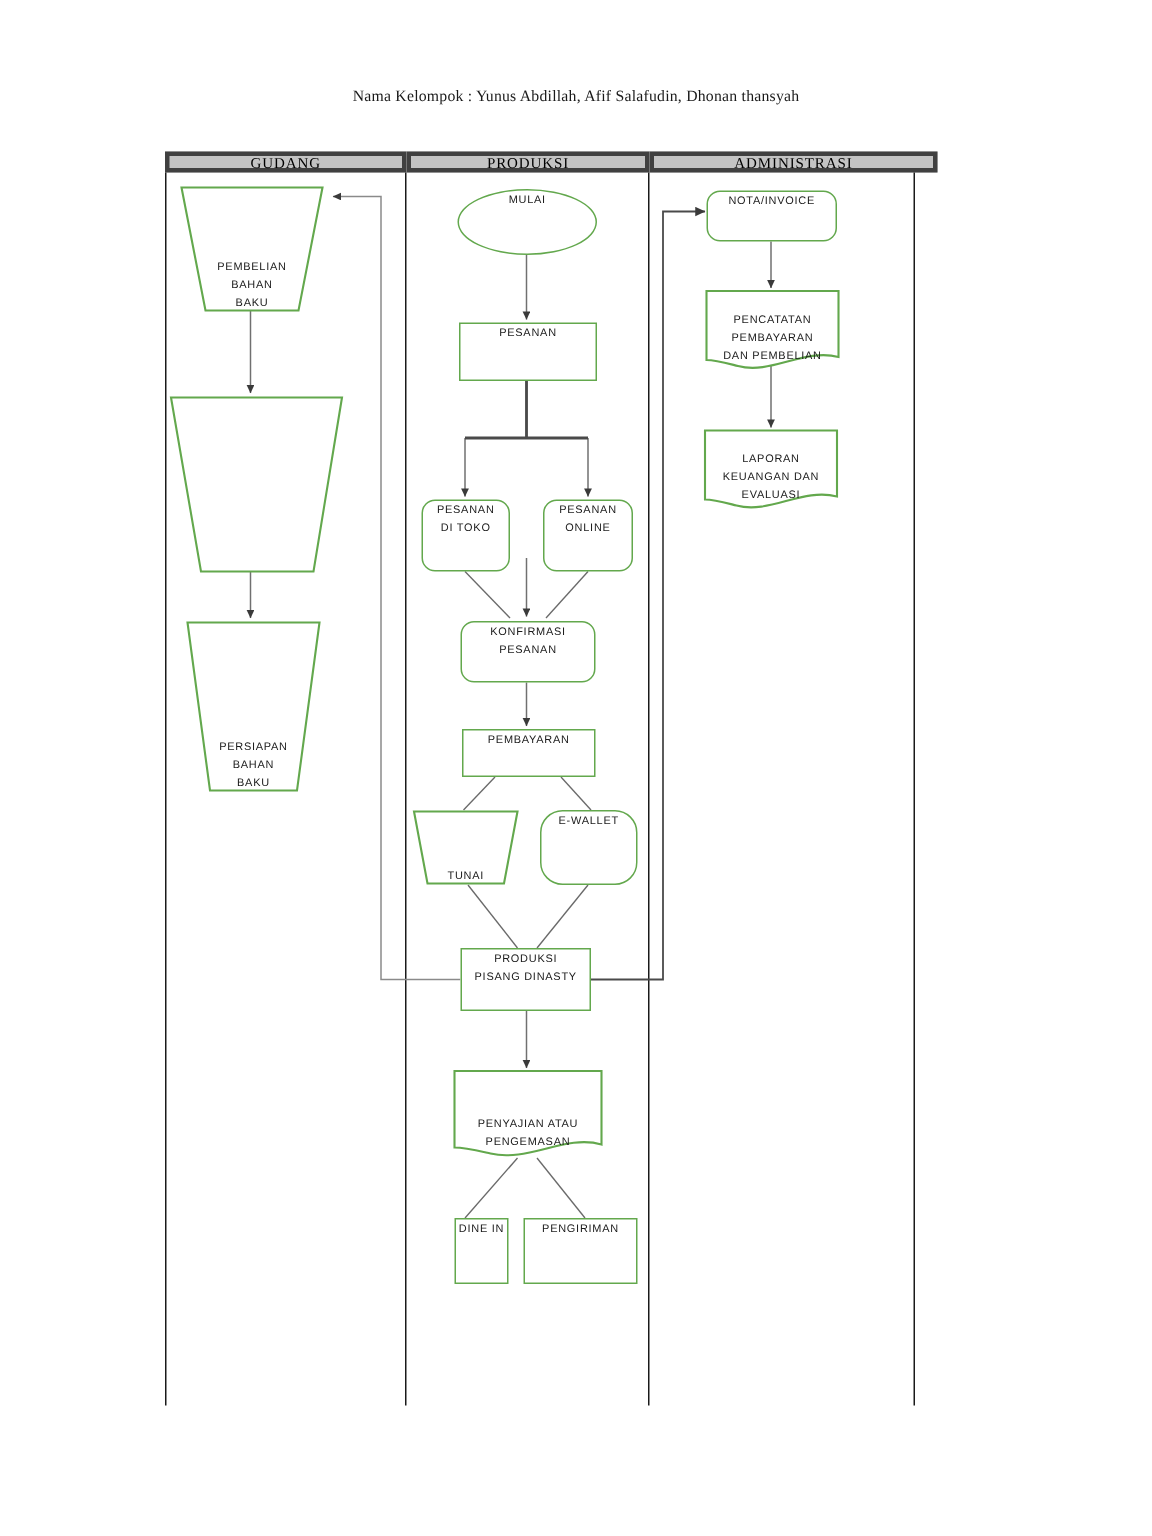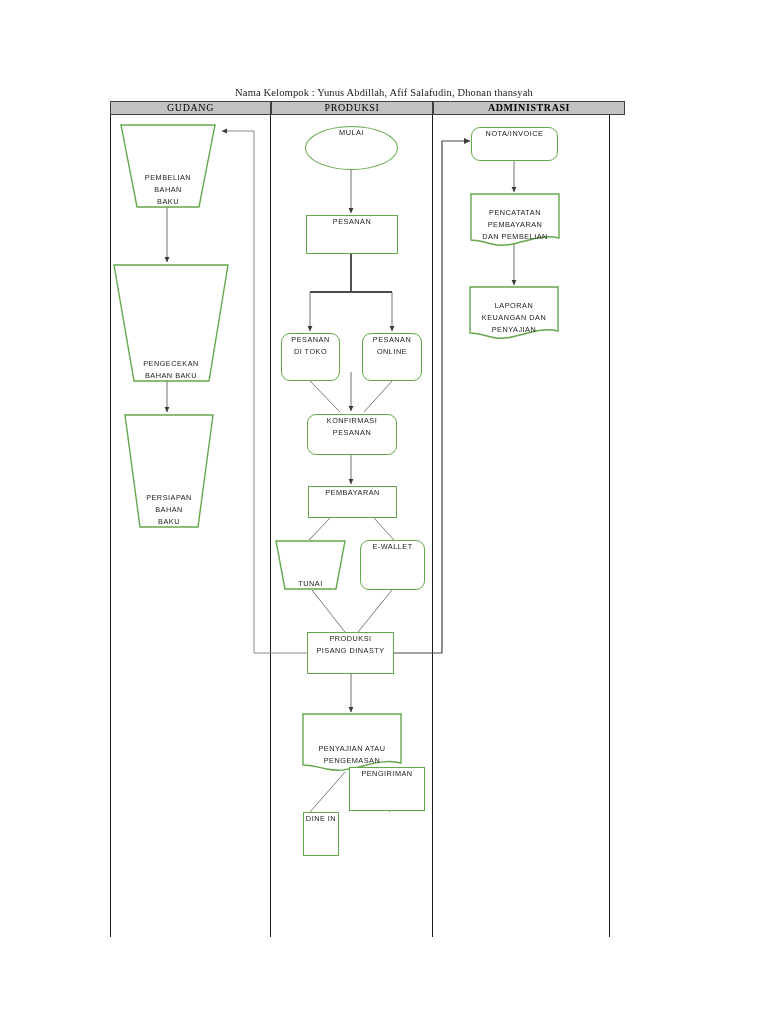--- a/index.html
+++ b/index.html
@@ -24,27 +24,26 @@
   #doc-title {
     position: absolute;
     left: 0;
     top: 59px;
     width: 768px;
     text-align: center;
     font-family: "Liberation Serif", serif;
     font-size: 10.5px;
     color: #1a1a1a;
     letter-spacing: 0.15px;
-    margin-top: 28px;
   }
   
   .lane-header {
     position: absolute;
     background: #c3c3c3;
-    border: 1px solid #404040;
+    border: 3px solid #404040;
     box-sizing: border-box;
     height: 14px;
     top: 101px;
     font-family: "Liberation Serif", serif;
     font-size: 10px;
     color: #000000;
     text-align: center;
     line-height: 12px;
     letter-spacing: 0.6px;
   }
@@ -106,21 +105,21 @@
 </style>
 </head>
 <body>
 
 <div id="page">
 
   <div id="doc-title">Nama Kelompok : Yunus Abdillah, Afif Salafudin, Dhonan thansyah</div>
 
   <div class="lane-header" style="left:110px; width:161px;">GUDANG</div>
   <div class="lane-header" style="left:271px; width:162px;">PRODUKSI</div>
-  <div class="lane-header" style="left:433px; width:192px;font-weight:bold;">ADMINISTRASI</div>
+  <div class="lane-header" style="left:433px; width:192px;">ADMINISTRASI</div>
 
   <div class="lane-divider" style="left:110px;"></div>
   <div class="lane-divider" style="left:270px;"></div>
   <div class="lane-divider" style="left:432px;"></div>
   <div class="lane-divider" style="left:609px;"></div>
 
   <svg id="wires" viewBox="0 0 768 1024">
     <defs>
       <marker id="ah" markerWidth="7" markerHeight="7" refX="5.4" refY="2.6" orient="auto">
         <path d="M0,0 L5.6,2.6 L0,5.2 z" fill="#3a3a3a"></path>
@@ -177,24 +176,20 @@
   </svg>
   <div class="shape-label" style="left:120px; top:124px; width:96px; height:84px;">
     <span style="white-space:pre-line">PEMBELIAN
 BAHAN
 BAKU</span>
   </div>
 
   <svg class="shape-svg" style="left:113px; top:264px; width:116px; height:118px;" viewBox="0 0 116 118">
     <polygon points="1,1 115,1 96,117 21,117" fill="#ffffff" stroke="#63a84d" stroke-width="1.4"></polygon>
   </svg>
-  <div class="shape-label" style="left:113px; top:264px; width:116px; height:118px;">
-    <span style="white-space:pre-line">PENGECEKAN
-BAHAN BAKU</span>
-  </div>
 
   <svg class="shape-svg" style="left:124px; top:414px; width:90px; height:114px;" viewBox="0 0 90 114">
     <polygon points="1,1 89,1 74,113 16,113" fill="#ffffff" stroke="#63a84d" stroke-width="1.4"></polygon>
   </svg>
   <div class="shape-label" style="left:124px; top:414px; width:90px; height:114px;">
     <span style="white-space:pre-line">PERSIAPAN
 BAHAN
 BAKU</span>
   </div>
 
@@ -225,42 +220,42 @@
     <span style="white-space:pre-line">PEMBAYARAN</span>
   </div>
 
   <svg class="shape-svg" style="left:275px; top:540px; width:71px; height:50px;" viewBox="0 0 71 50">
     <polygon points="1,1 70,1 61,49 10,49" fill="#ffffff" stroke="#63a84d" stroke-width="1.4"></polygon>
   </svg>
   <div class="shape-label" style="left:275px; top:540px; width:71px; height:50px;">
     <span style="white-space:pre-line">TUNAI</span>
   </div>
 
-  <div class="node round" style="left:360px; top:540px; width:65px; height:50px;">
+  <div class="node round" style="left:360px; top:540px; width:65px; height:50px;border-radius:15px;">
     <span style="white-space:pre-line">E-WALLET</span>
   </div>
 
   <div class="node rect" style="left:307px; top:632px; width:87px; height:42px;">
     <span style="white-space:pre-line">PRODUKSI
 PISANG DINASTY</span>
   </div>
 
   <svg class="shape-svg" style="left:302px; top:713px; width:100px; height:60px;" viewBox="0 0 100 60">
     <path d="M1,1 L99,1 L99,50 C75,43 50,62 25,56 C16,54 8,52 1,52 Z" fill="#ffffff" stroke="#63a84d" stroke-width="1.4"></path>
   </svg>
   <div class="shape-label" style="left:302px; top:713px; width:100px; height:54px;">
     <span style="white-space:pre-line">PENYAJIAN ATAU
 PENGEMASAN</span>
   </div>
 
   <div class="node rect" style="left:271px; top:812px; width:36px; height:44px;margin-left:32px;">
     <span style="white-space:pre-line">DINE IN</span>
   </div>
 
-  <div class="node rect" style="left:349px; top:767px; width:76px; height:44px;">
+  <div class="node rect" style="left:349px; top:812px; width:76px; height:44px;">
     <span style="white-space:pre-line">PENGIRIMAN</span>
   </div>
 
   <div class="node round" style="left:471px; top:127px; width:87px; height:34px;">
     <span style="white-space:pre-line">NOTA/INVOICE</span>
   </div>
 
   <svg class="shape-svg" style="left:470px; top:193px; width:90px; height:56px;" viewBox="0 0 90 56">
     <path d="M1,1 L89,1 L89,45 C66,39 44,57 22,51 C14,49 7,47 1,47 Z" fill="#ffffff" stroke="#63a84d" stroke-width="1.4"></path>
   </svg>
@@ -269,16 +264,16 @@
 PEMBAYARAN
 DAN PEMBELIAN</span>
   </div>
 
   <svg class="shape-svg" style="left:469px; top:286px; width:90px; height:56px;" viewBox="0 0 90 56">
     <path d="M1,1 L89,1 L89,45 C66,39 44,57 22,51 C14,49 7,47 1,47 Z" fill="#ffffff" stroke="#63a84d" stroke-width="1.4"></path>
   </svg>
   <div class="shape-label" style="left:469px; top:286px; width:90px; height:50px;">
     <span style="white-space:pre-line">LAPORAN
 KEUANGAN DAN
-PENYAJIAN</span>
+EVALUASI</span>
   </div>
 
 </div>
 
 </body></html>

